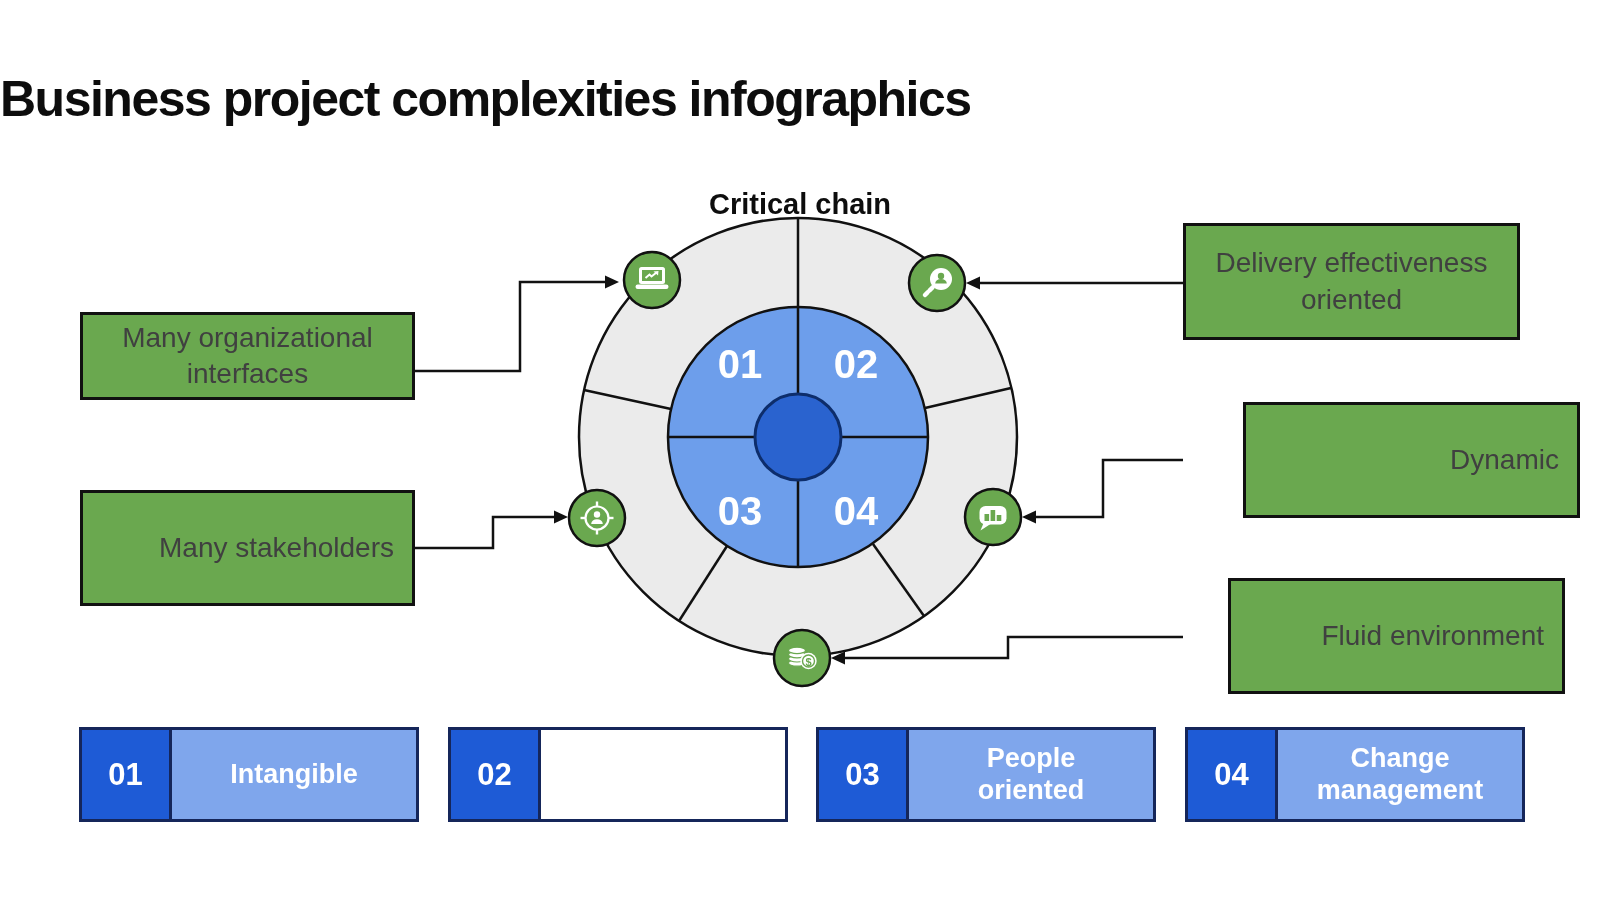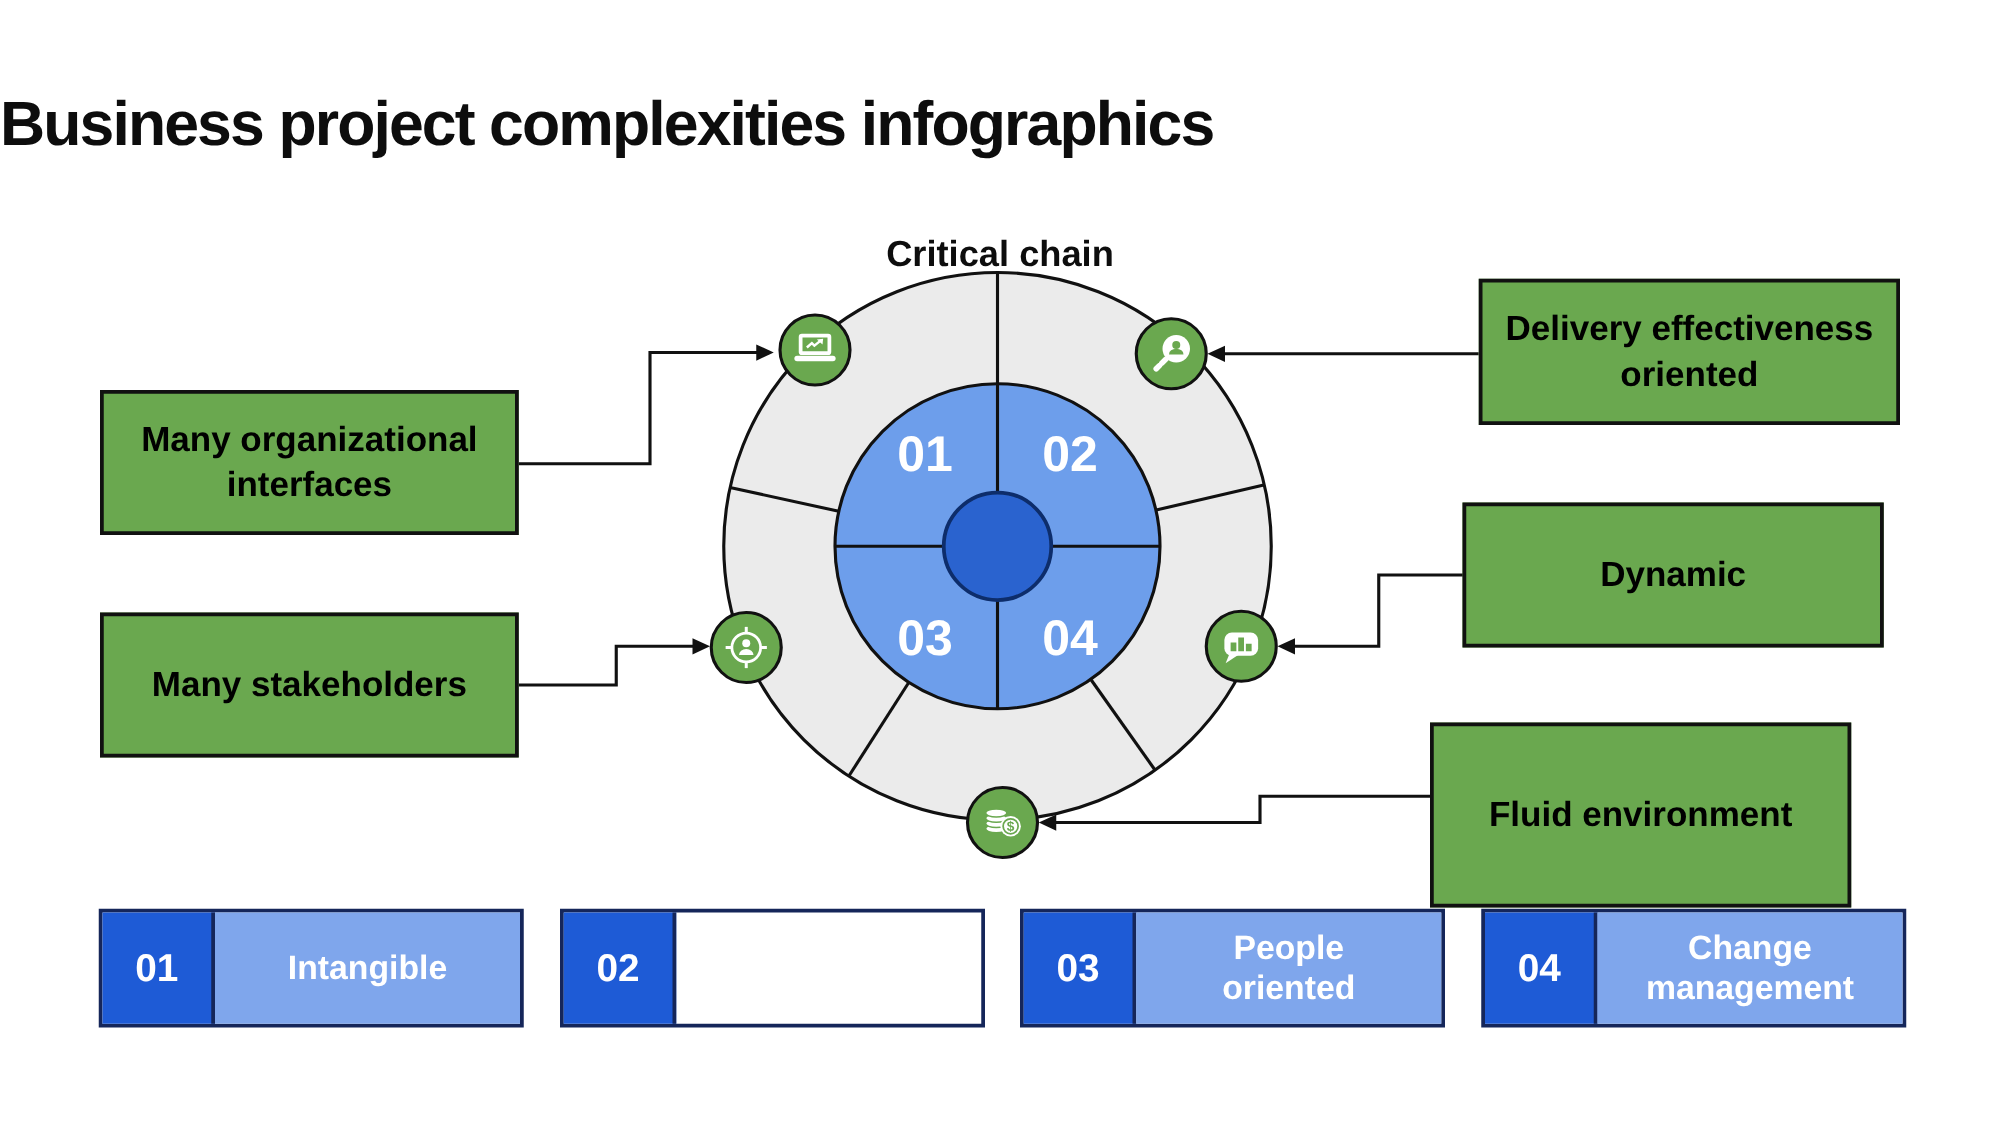--- a/index.html
+++ b/index.html
@@ -11,29 +11,29 @@
     position:absolute; top:70px; left:0; right:0; 
     font-size:50px; font-weight:700; letter-spacing:-1.5px; color:#0d0d0d;
   }
   .subtitle {
     position:absolute; top:158px; left:0; right:0; text-align:center;
     font-size:29px; font-weight:700; color:#0d0d0d;margin-top:30px;
   }
   svg.overlay { position:absolute; left:0; top:0; }
   .callout {
     position:absolute; background:#6aa84f; border:3px solid #111;
-    color:#000000; font-weight:700; font-size:28px; line-height:1.3;
-    display:flex; align-items:center; justify-content:center; text-align:center;
+    color:#404040; font-weight:400; font-size:28px; line-height:1.3;
+    display:flex; align-items:center; justify-content:flex-end; text-align:center;
     padding:0 18px; box-sizing:border-box;
   }
-  #callout-left-1  { left:80px;   top:312px; width:335px; height:116px; }
+  #callout-left-1  { left:80px;   top:312px; width:335px; height:88px; }
   #callout-left-2  { left:80px;   top:490px; width:335px; height:116px; }
   #callout-right-1 { left:1183px; top:223px; width:337px; height:117px; }
-  #callout-right-2 { left:1170px; top:402px; width:337px; height:116px; }
-  #callout-right-3 { left:1144px; top:578px; width:337px; height:148px; }
+  #callout-right-2 { left:1243px; top:402px; width:337px; height:116px; }
+  #callout-right-3 { left:1228px; top:578px; width:337px; height:116px; }
   .legend-box {
     position:absolute; top:727px; width:340px; height:95px; display:flex;
     border:3px solid #15265a; box-sizing:border-box;
   }
   #legend-1 { left:79px; } #legend-2 { left:448px; }
   #legend-3 { left:816px; } #legend-4 { left:1185px; }
   .legend-num {
     flex:0 0 90px; background:#1e5bd6; color:#fff; font-size:31px; font-weight:700;
     display:flex; align-items:center; justify-content:center;
     border-right:3px solid #15265a; box-sizing:border-box;

